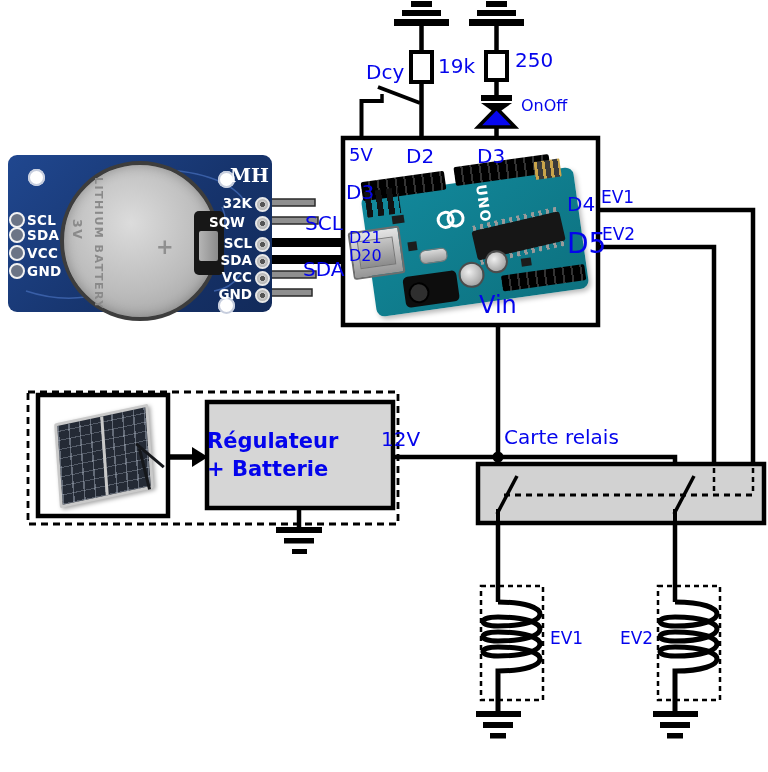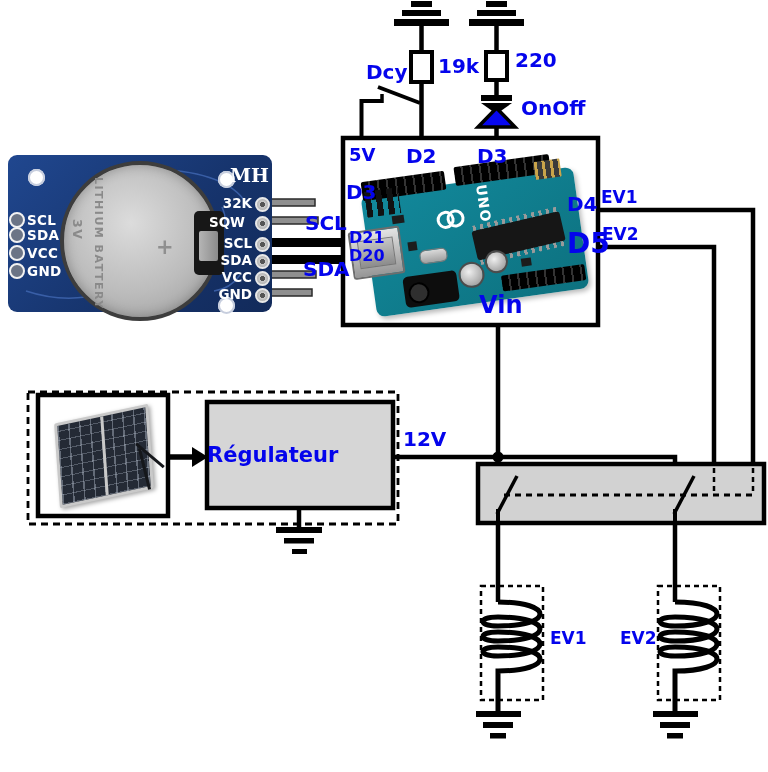--- a/index.html
+++ b/index.html
@@ -2,21 +2,21 @@
 <html><head>
 <meta charset="utf-8">
 <style>
   :root{
     --blue:#0404ec; --wire:#000; --grey:#d6d6d6;
   }
   html,body{margin:0;padding:0;background:#fff;}
   #stage{position:relative;width:768px;height:772px;background:#fff;overflow:hidden;
          font-family:"DejaVu Sans","Liberation Sans",sans-serif;}
   svg{position:absolute;left:0;top:0;}
-  .lbl{position:absolute;font-weight:bold;color:var(--blue);white-space:nowrap;z-index:6;line-height:1;}
+  .lbl{position:absolute;font-weight:normal;color:var(--blue);white-space:nowrap;z-index:6;line-height:1;}
   
   .rtc{position:absolute;left:8px;top:155px;width:264px;height:157px;z-index:4;
        background:linear-gradient(135deg,#20478f,#16336b 60%,#122a5a);border-radius:9px;}
   .rtc .hole{position:absolute;width:17px;height:17px;border-radius:50%;background:#fff;box-shadow:inset 0 0 0 2px #c7cede;}
   .rtc .padL{position:absolute;width:12px;height:12px;border-radius:50%;background:#6b7486;border:2.5px solid #f2f2f2;}
   .rtc .padR{position:absolute;width:11px;height:11px;border-radius:50%;background:radial-gradient(circle,#555 30%,#cfcfcf 32%,#9a9a9a);border:2px solid #e8e8e8;}
   .rtc .wlab{position:absolute;color:#fff;font-weight:bold;font-size:13.5px;letter-spacing:.3px;}
   .rtc .rlab{position:absolute;width:60px;text-align:right;color:#fff;font-weight:bold;font-size:13.5px;}
   .rtc .brand{position:absolute;left:222px;top:9px;color:#fff;font-family:"DejaVu Serif","Liberation Serif",serif;font-weight:bold;font-size:19px;}
   .batt{position:absolute;left:52px;top:6px;width:152px;height:152px;border-radius:50%;
@@ -232,40 +232,42 @@
   </div>
 
   <div class="solarwrap">
     <div class="panel"></div>
     <div class="leg" style="left:88px;top:52px;width:36px;height:3px;transform:rotate(40deg)"></div>
     <div class="leg" style="left:99px;top:46px;width:3px;height:42px;transform:rotate(-14deg)"></div>
   </div>
 
   <div class="regtxt">
     <span>Régulateur</span>
+    <span>+ Batterie</span>
   </div>
 
   <span class="lbl" style="left:366px;top:62px;font-size:20px">Dcy</span>
   <span class="lbl" style="left:438px;top:56px;font-size:20px">19k</span>
-  <span class="lbl" style="left:515px;top:50px;font-size:20px">220</span>
-  <span class="lbl" style="left:521px;top:98px;font-size:20px">OnOff</span>
+  <span class="lbl" style="left:515px;top:50px;font-size:20px">250</span>
+  <span class="lbl" style="left:521px;top:98px;font-size:16px">OnOff</span>
 
   <span class="lbl" style="left:349px;top:146px;font-size:18px">5V</span>
   <span class="lbl" style="left:406px;top:146px;font-size:20px">D2</span>
   <span class="lbl" style="left:477px;top:146px;font-size:20px">D3</span>
   <span class="lbl" style="left:346px;top:182px;font-size:20px">D3</span>
   <span class="lbl" style="left:349px;top:230px;font-size:16px">D21</span>
   <span class="lbl" style="left:349px;top:248px;font-size:16px">D20</span>
   <span class="lbl" style="left:567px;top:194px;font-size:20px">D4</span>
   <span class="lbl" style="left:567px;top:230px;font-size:28px">D5</span>
   <span class="lbl" style="left:479px;top:293px;font-size:24px">Vin</span>
 
   <span class="lbl" style="left:601px;top:189px;font-size:17px">EV1</span>
   <span class="lbl" style="left:602px;top:226px;font-size:17px">EV2</span>
 
   <span class="lbl" style="left:305px;top:213px;font-size:20px">SCL</span>
   <span class="lbl" style="left:303px;top:259px;font-size:20px">SDA</span>
 
-  <span class="lbl" style="left:403px;top:429px;font-size:20px">12V</span>
+  <span class="lbl" style="left:381px;top:429px;font-size:20px">12V</span>
+  <span class="lbl" style="left:504px;top:427px;font-size:20px">Carte relais</span>
 
   <span class="lbl" style="left:550px;top:630px;font-size:17px">EV1</span>
   <span class="lbl" style="left:620px;top:630px;font-size:17px">EV2</span>
 </div>
 
 </body></html>

